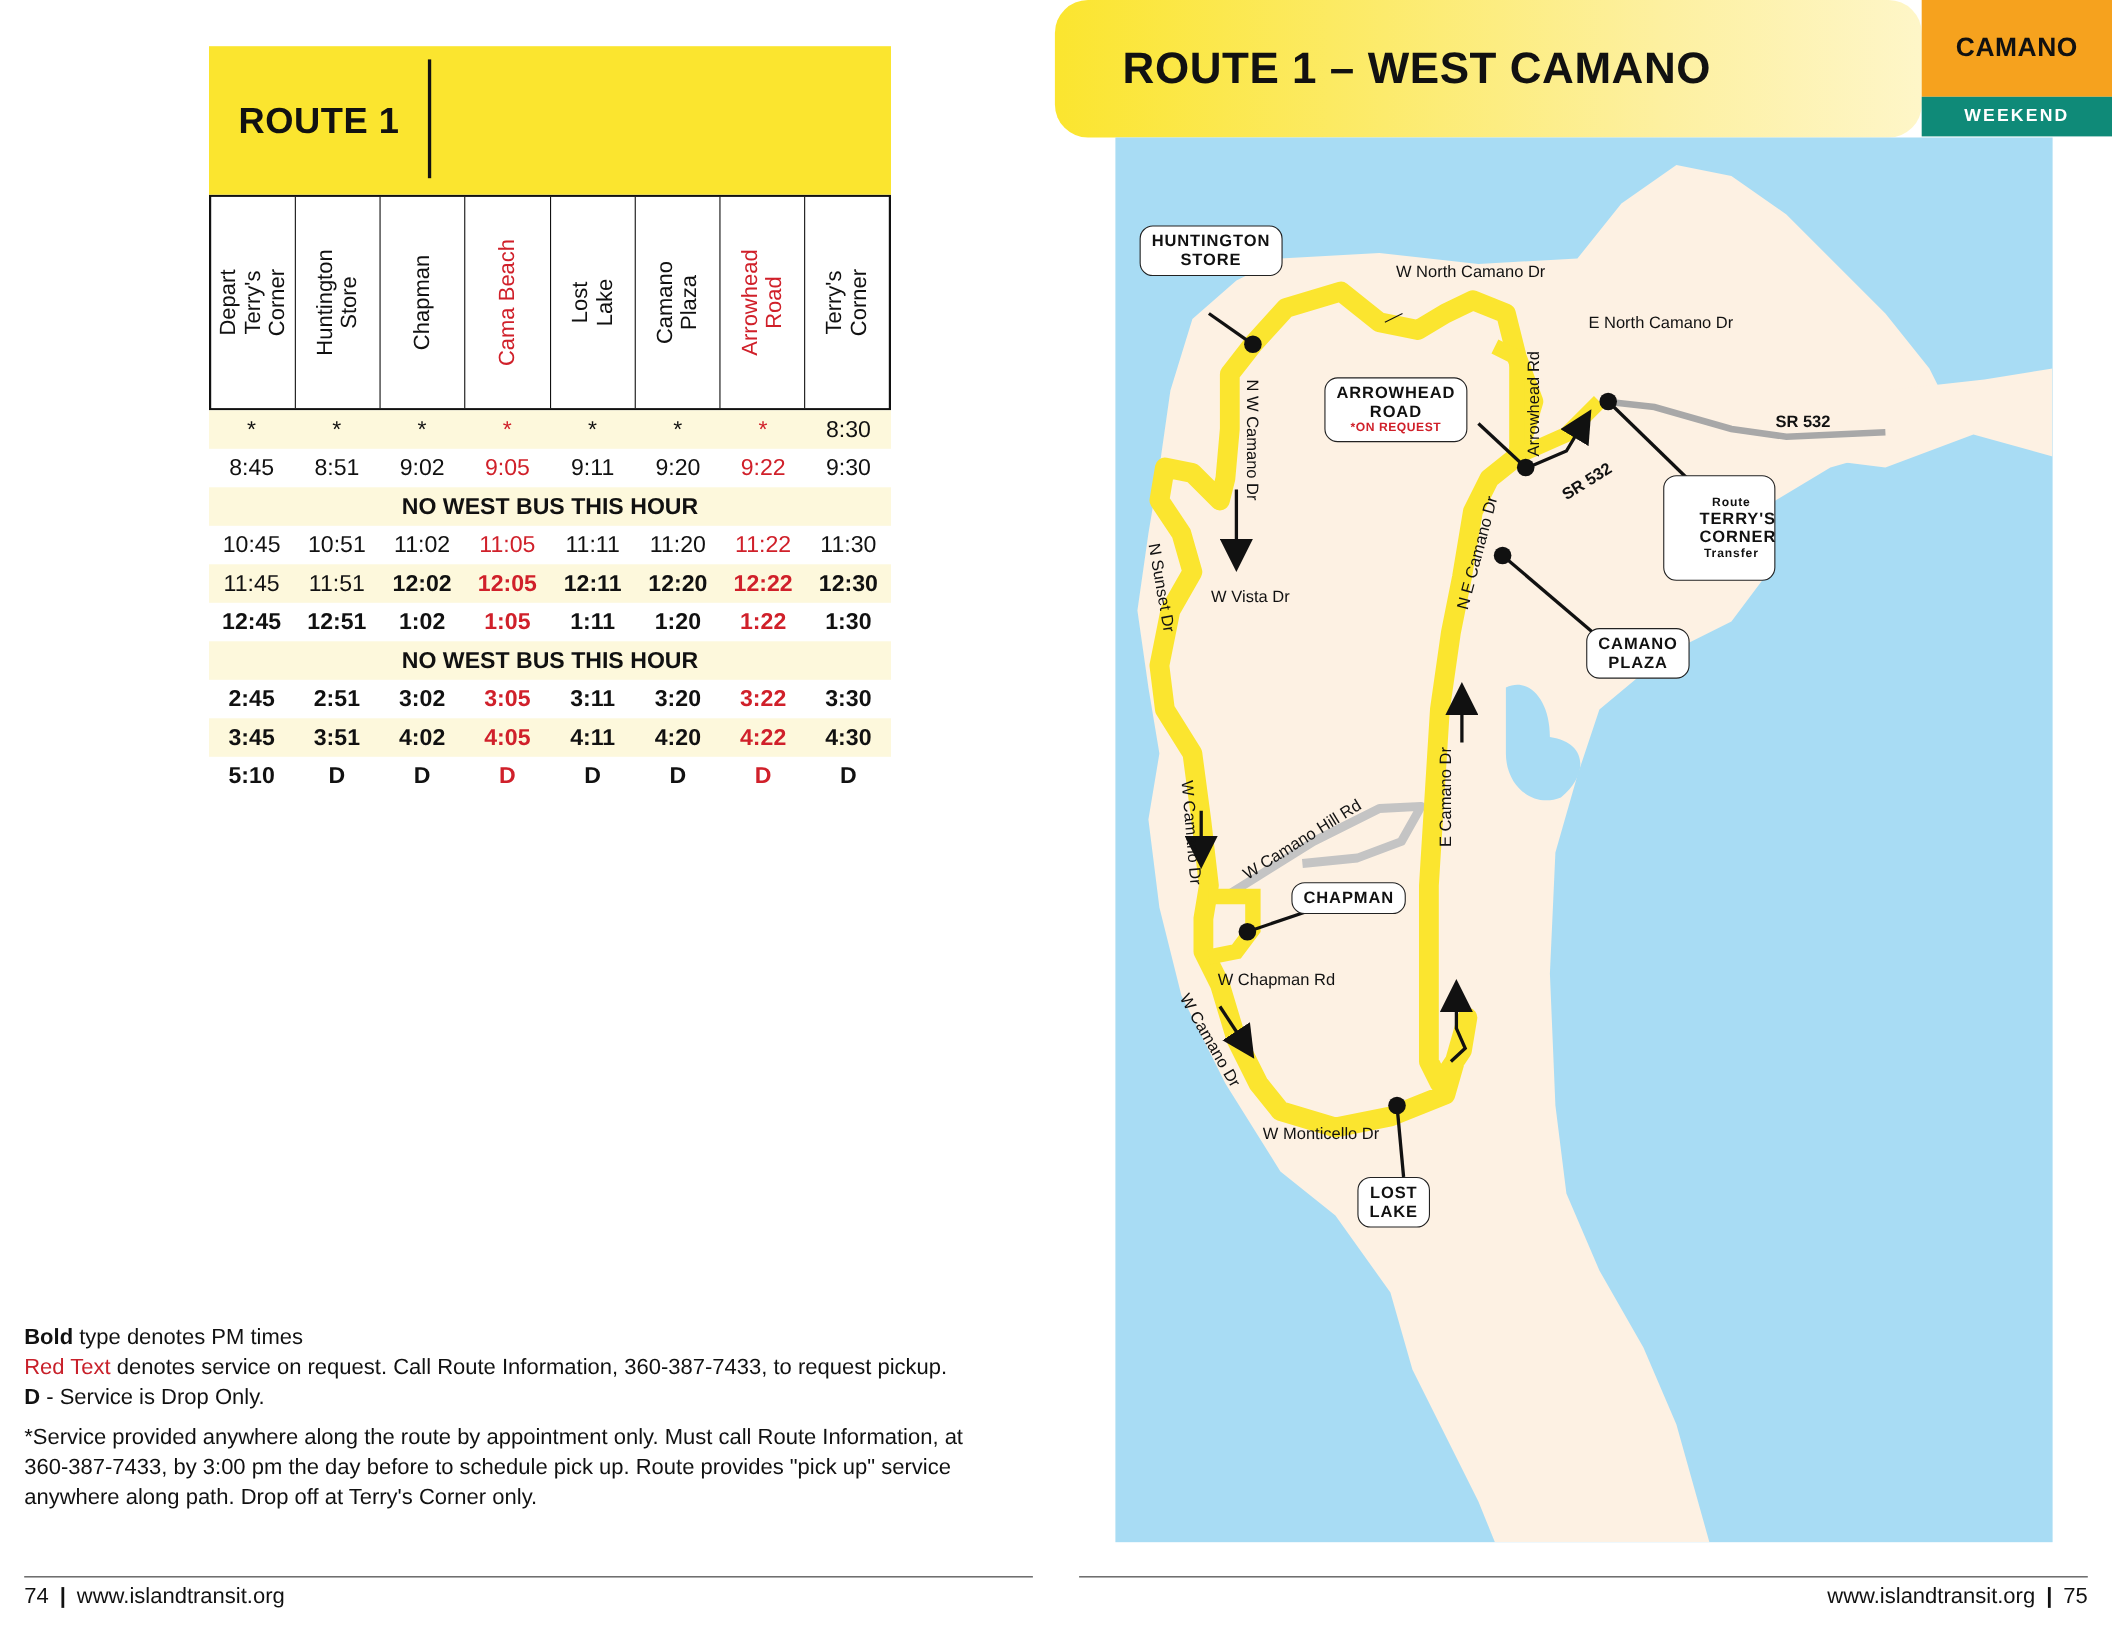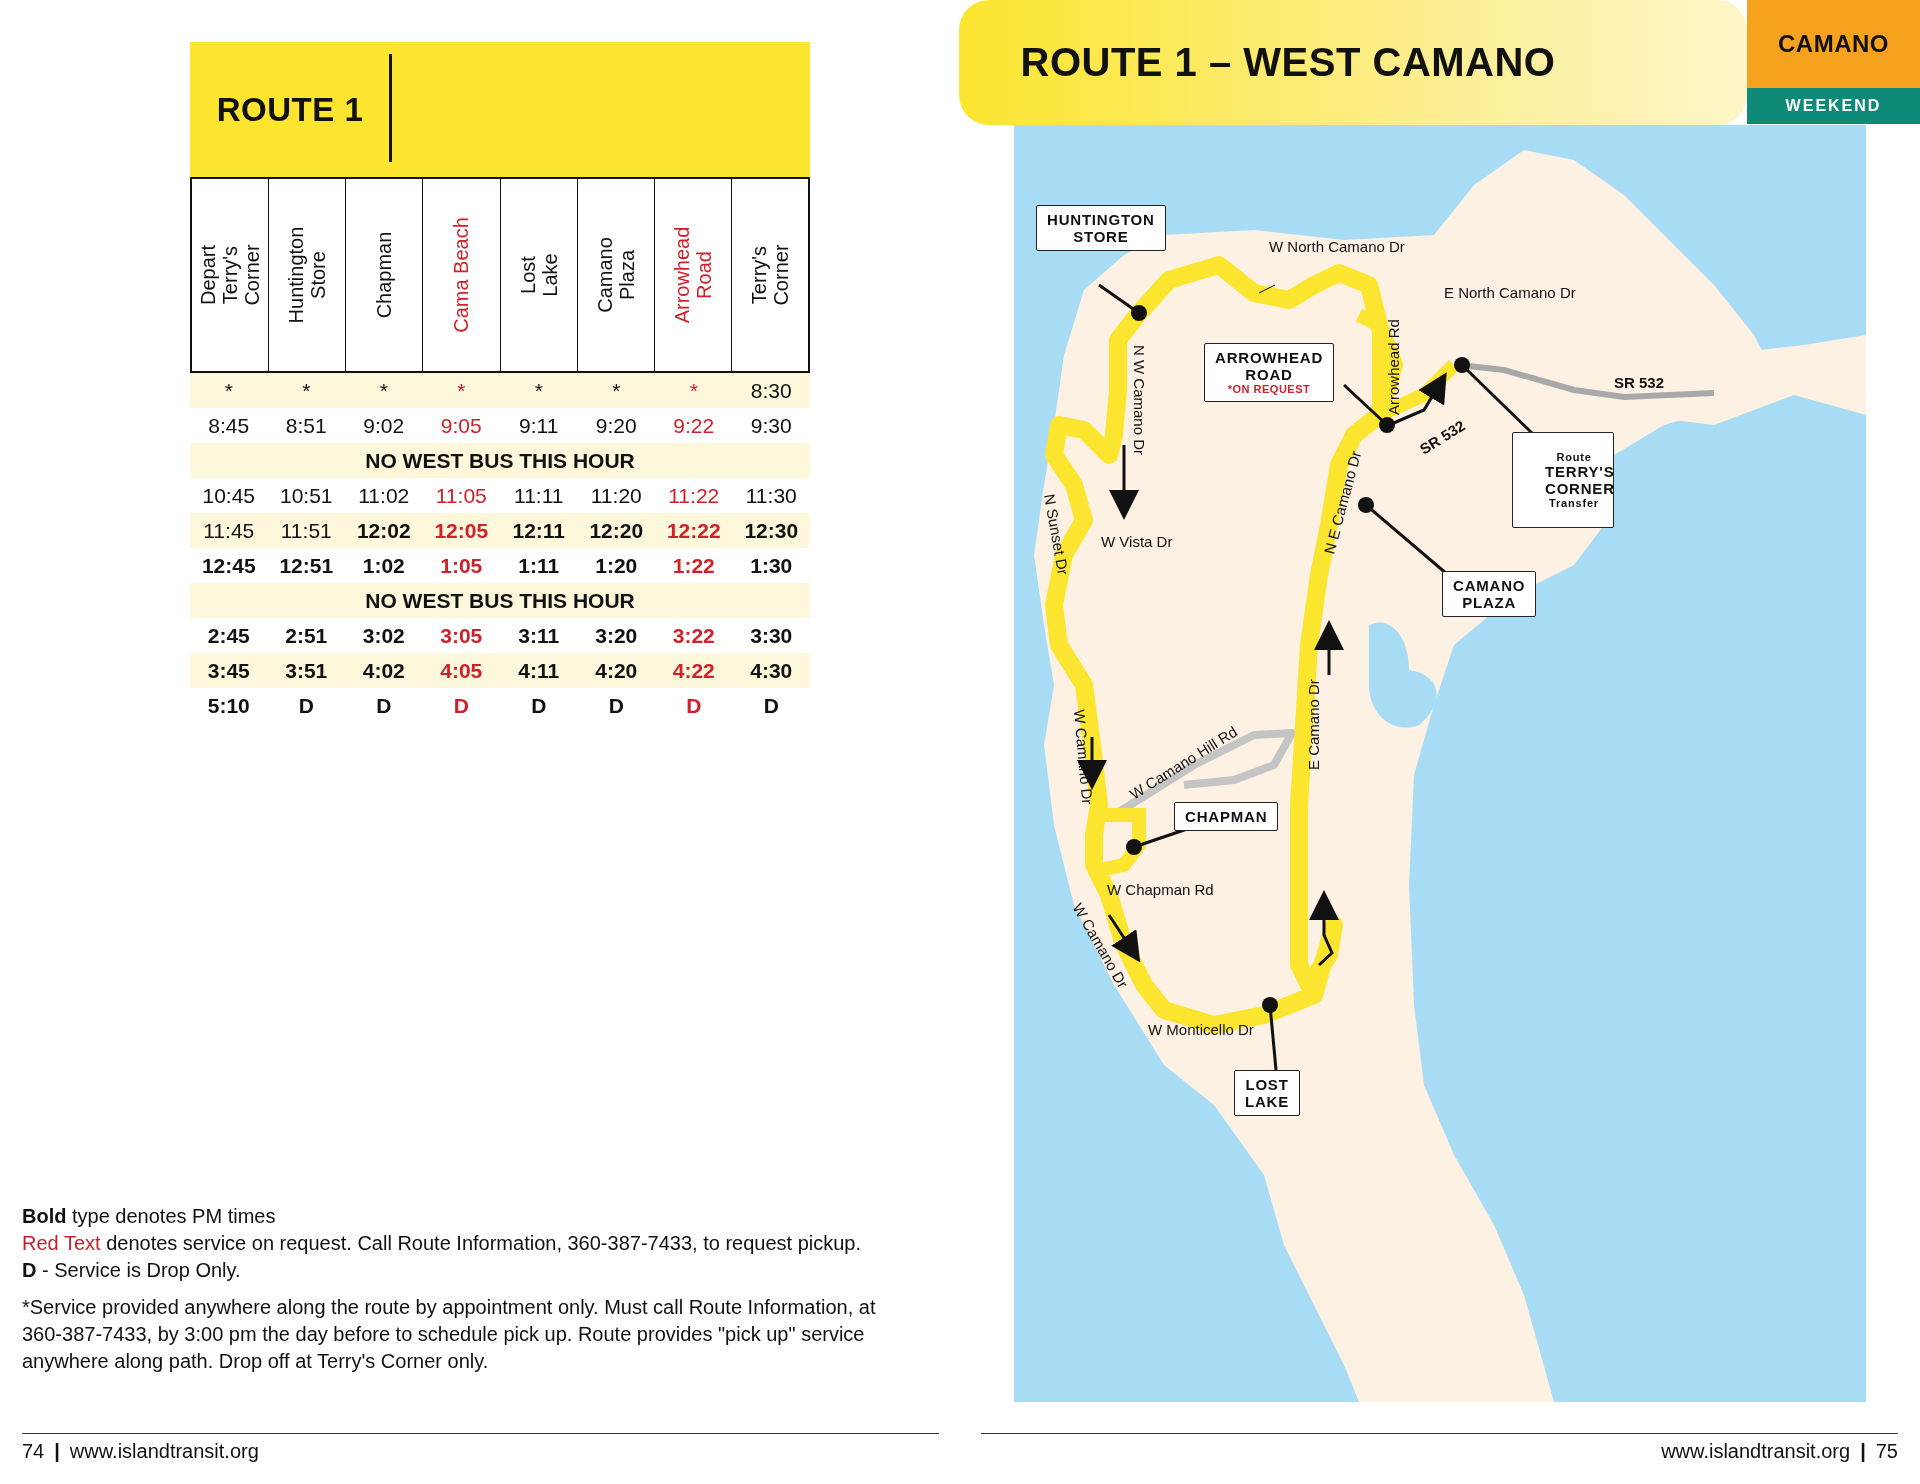--- a/index.html
+++ b/index.html
@@ -276,18 +276,18 @@
 LAKE</div></div>
     </div>
 </div>
 
 <div class="foot-line-right"></div>
 <div class="foot-right">
   <span>www.islandtransit.org</span><span class="sep">|</span><span>75</span>
 </div>
 
 <style>
-  .stop-box { position: absolute; background: #fff; border: 1.5px solid #222; border-radius: 2px;
+  .stop-box { position: absolute; background: #fff; border: 1.5px solid #222; border-radius: 12px;
     font-weight: bold; font-size: 15px; line-height: 17px; text-align: center; white-space: pre; padding: 5px 10px; letter-spacing: 0.8px; }
   .stop-box .note { color: #d0202a; font-size: 11px; line-height: 13px; letter-spacing: 0.5px; }
   .stop-box.terry { width: 102px; height: 96px; padding-top: 18px; }
   .stop-box.terry .ring-top, .stop-box.terry .ring-bot { font-size: 11px; line-height: 12px; }
 </style>
 
 </body></html>

